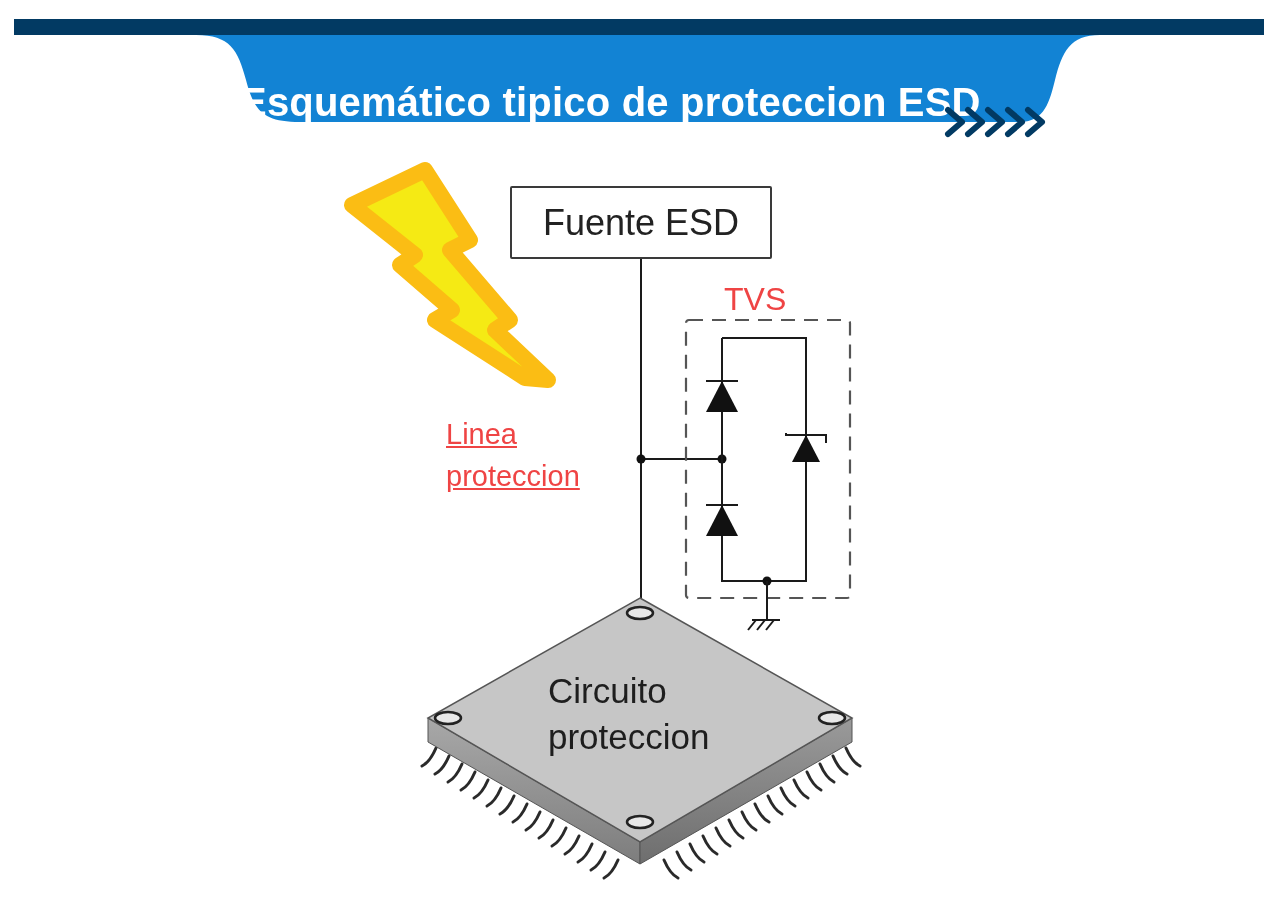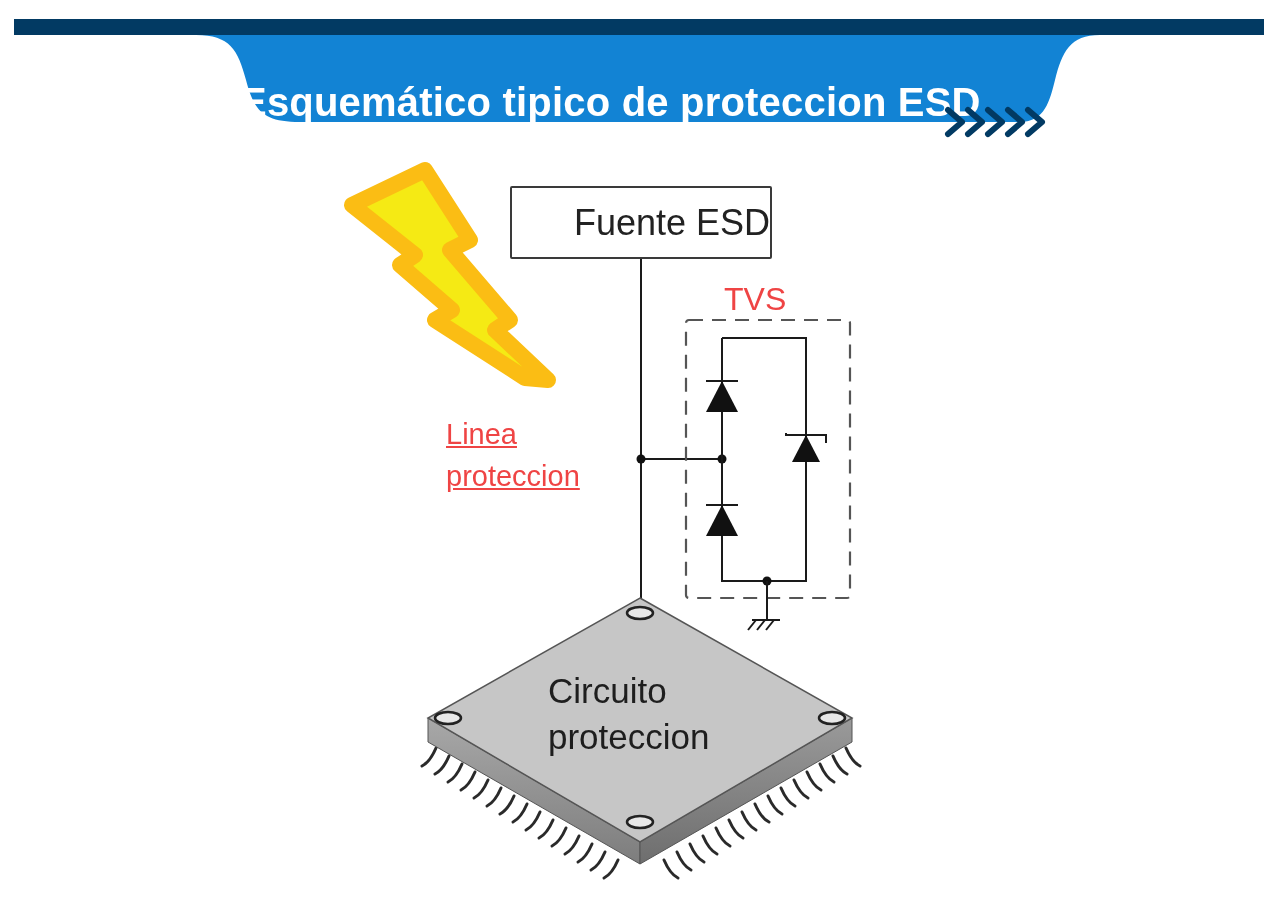--- a/index.html
+++ b/index.html
@@ -17,21 +17,21 @@
     position: absolute; left: 240px; top: 47px; width: 800px;
     color: #ffffff; font-weight: bold; font-size: 40px; letter-spacing: 0.2px;
     font-family: "Liberation Sans", sans-serif; white-space: nowrap; margin-top: 33px;
   }
   .chevrons { position: absolute; left: 944px; top: 106px; }
   .diagram { position: absolute; left: 0; top: 0; }
   .lbl { position: absolute; color: #ef4444; font-family: "Liberation Sans", sans-serif; white-space: nowrap; }
   .fuente-box {
     position: absolute; left: 510px; top: 186px; width: 262px; height: 73px;
     border: 2px solid #3a3a3a; border-radius: 2px; box-sizing: border-box;
-    display: flex; align-items: center; justify-content: flex-end;
+    display: flex; align-items: center; justify-content: center;
     font-size: 36px; color: #222;
   }
   .tvs-label { left: 724px; top: 281px; font-size: 32px; }
   .linea-label { left: 446px; top: 413px; font-size: 29px; line-height: 42px; text-decoration: underline; }
   .chip-label { left: 548px; top: 660px; font-size: 35px; line-height: 46px; color: #1e1e1e; margin-top: 8px; }
 </style>
 </head>
 <body>
 
 <div class="top-bar"></div>

